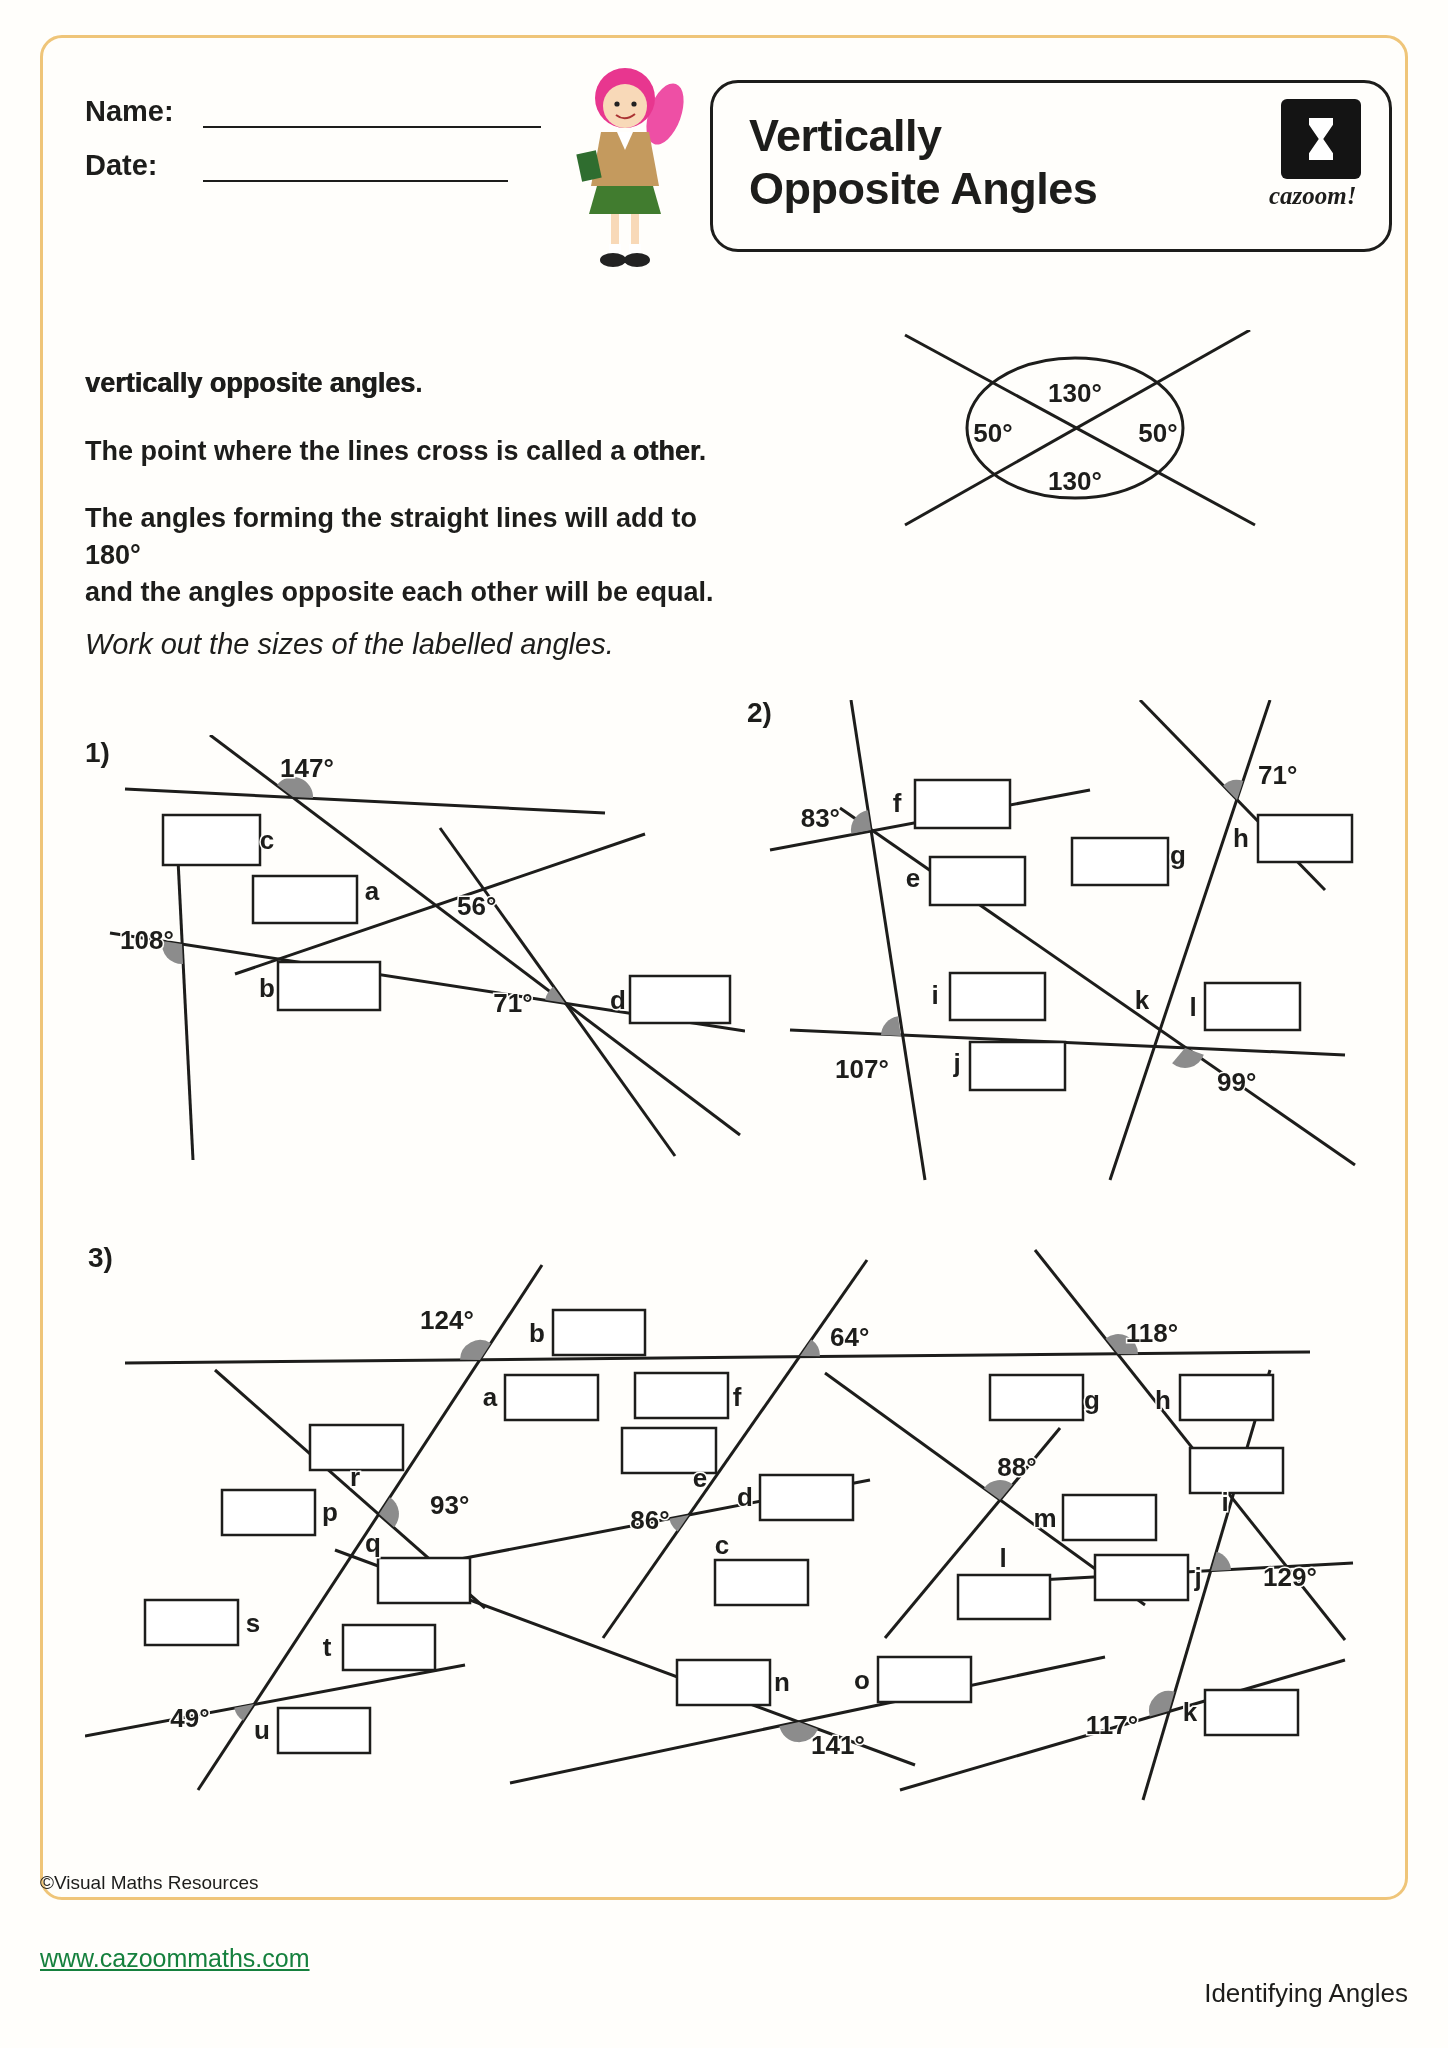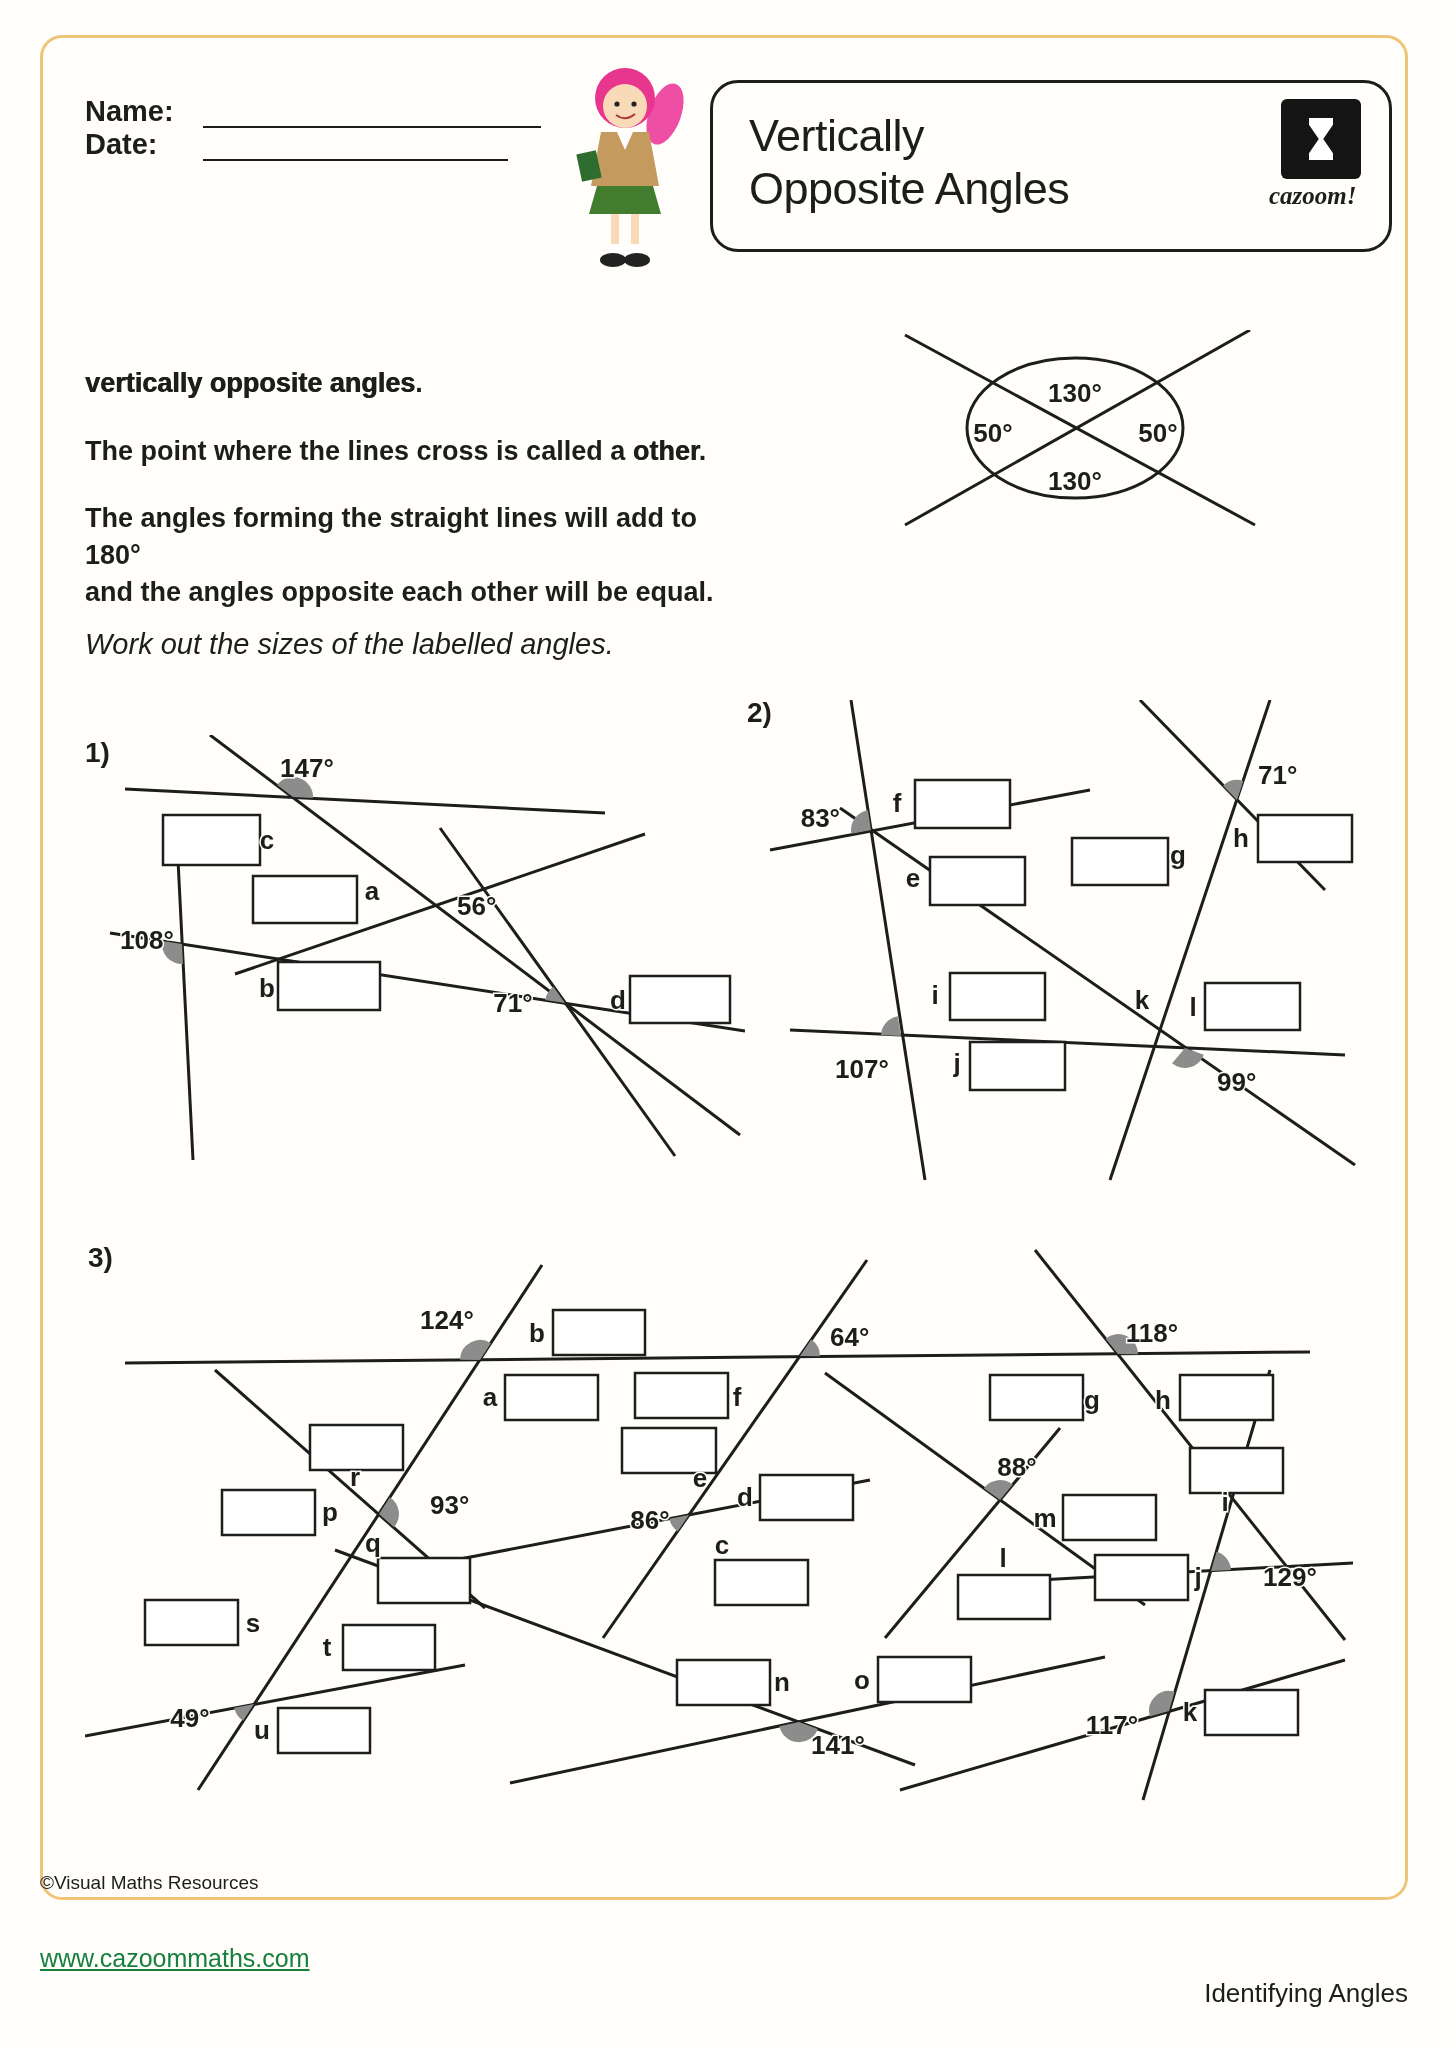--- a/index.html
+++ b/index.html
@@ -1,24 +1,24 @@
 <!DOCTYPE html>
 <html><head>
 <meta charset="utf-8">
 <style>
   *{margin:0;padding:0;box-sizing:border-box}
   html,body{background:#fff}
   #page{position:relative;width:1448px;height:2048px;background:#fffefb;font-family:"Liberation Sans",sans-serif;color:#1d1d1b;overflow:hidden}
   .abs{position:absolute}
   .frame{left:40px;top:35px;width:1368px;height:1865px;border:3px solid #efc579;border-radius:22px}
-  .field-row{display:flex;align-items:flex-end;}
+  .field-row{display:flex;align-items:flex-end;margin-bottom:21px}
   .field-label{font-size:29px;font-weight:bold;width:118px}
   .field-line{border-bottom:2px solid #1d1d1b;height:32px}
   .title-box{left:710px;top:80px;width:682px;height:172px;border:3px solid #1d1d1b;border-radius:28px;background:#fffefb;padding:26px 0 0 36px}
-  .title-text{font-size:45px;font-weight:normal;line-height:1.18;letter-spacing:-0.5px}
+  .title-text{font-size:45px;font-weight:bold;line-height:1.18;letter-spacing:-0.5px}
   .logo{position:absolute;right:16px;top:16px;width:104px;text-align:left}
   .logo-mark{width:80px;height:80px;background:#141414;border-radius:6px;margin:0 auto;display:flex;align-items:center;justify-content:center}
   .logo-text{font-family:"Liberation Serif",serif;font-style:italic;font-weight:bold;font-size:25px;margin-top:3px}
   .intro{left:85px;top:328px;width:660px;font-size:27px;font-weight:bold;line-height:1.38}
   .intro p{margin:0 0 30px 0}
   .term{text-shadow:.6px 0 0 currentColor}
   .instruction{left:85px;top:628px;font-family:Liberation Sans, sans-serif;font-style:italic;font-size:29px}
   .pnum{font-size:28px;font-weight:bold}
   .diagram line{stroke:#1d1d1b;stroke-width:3px;fill:none}
   .diagram ellipse{stroke:#1d1d1b;stroke-width:3px;fill:none}

